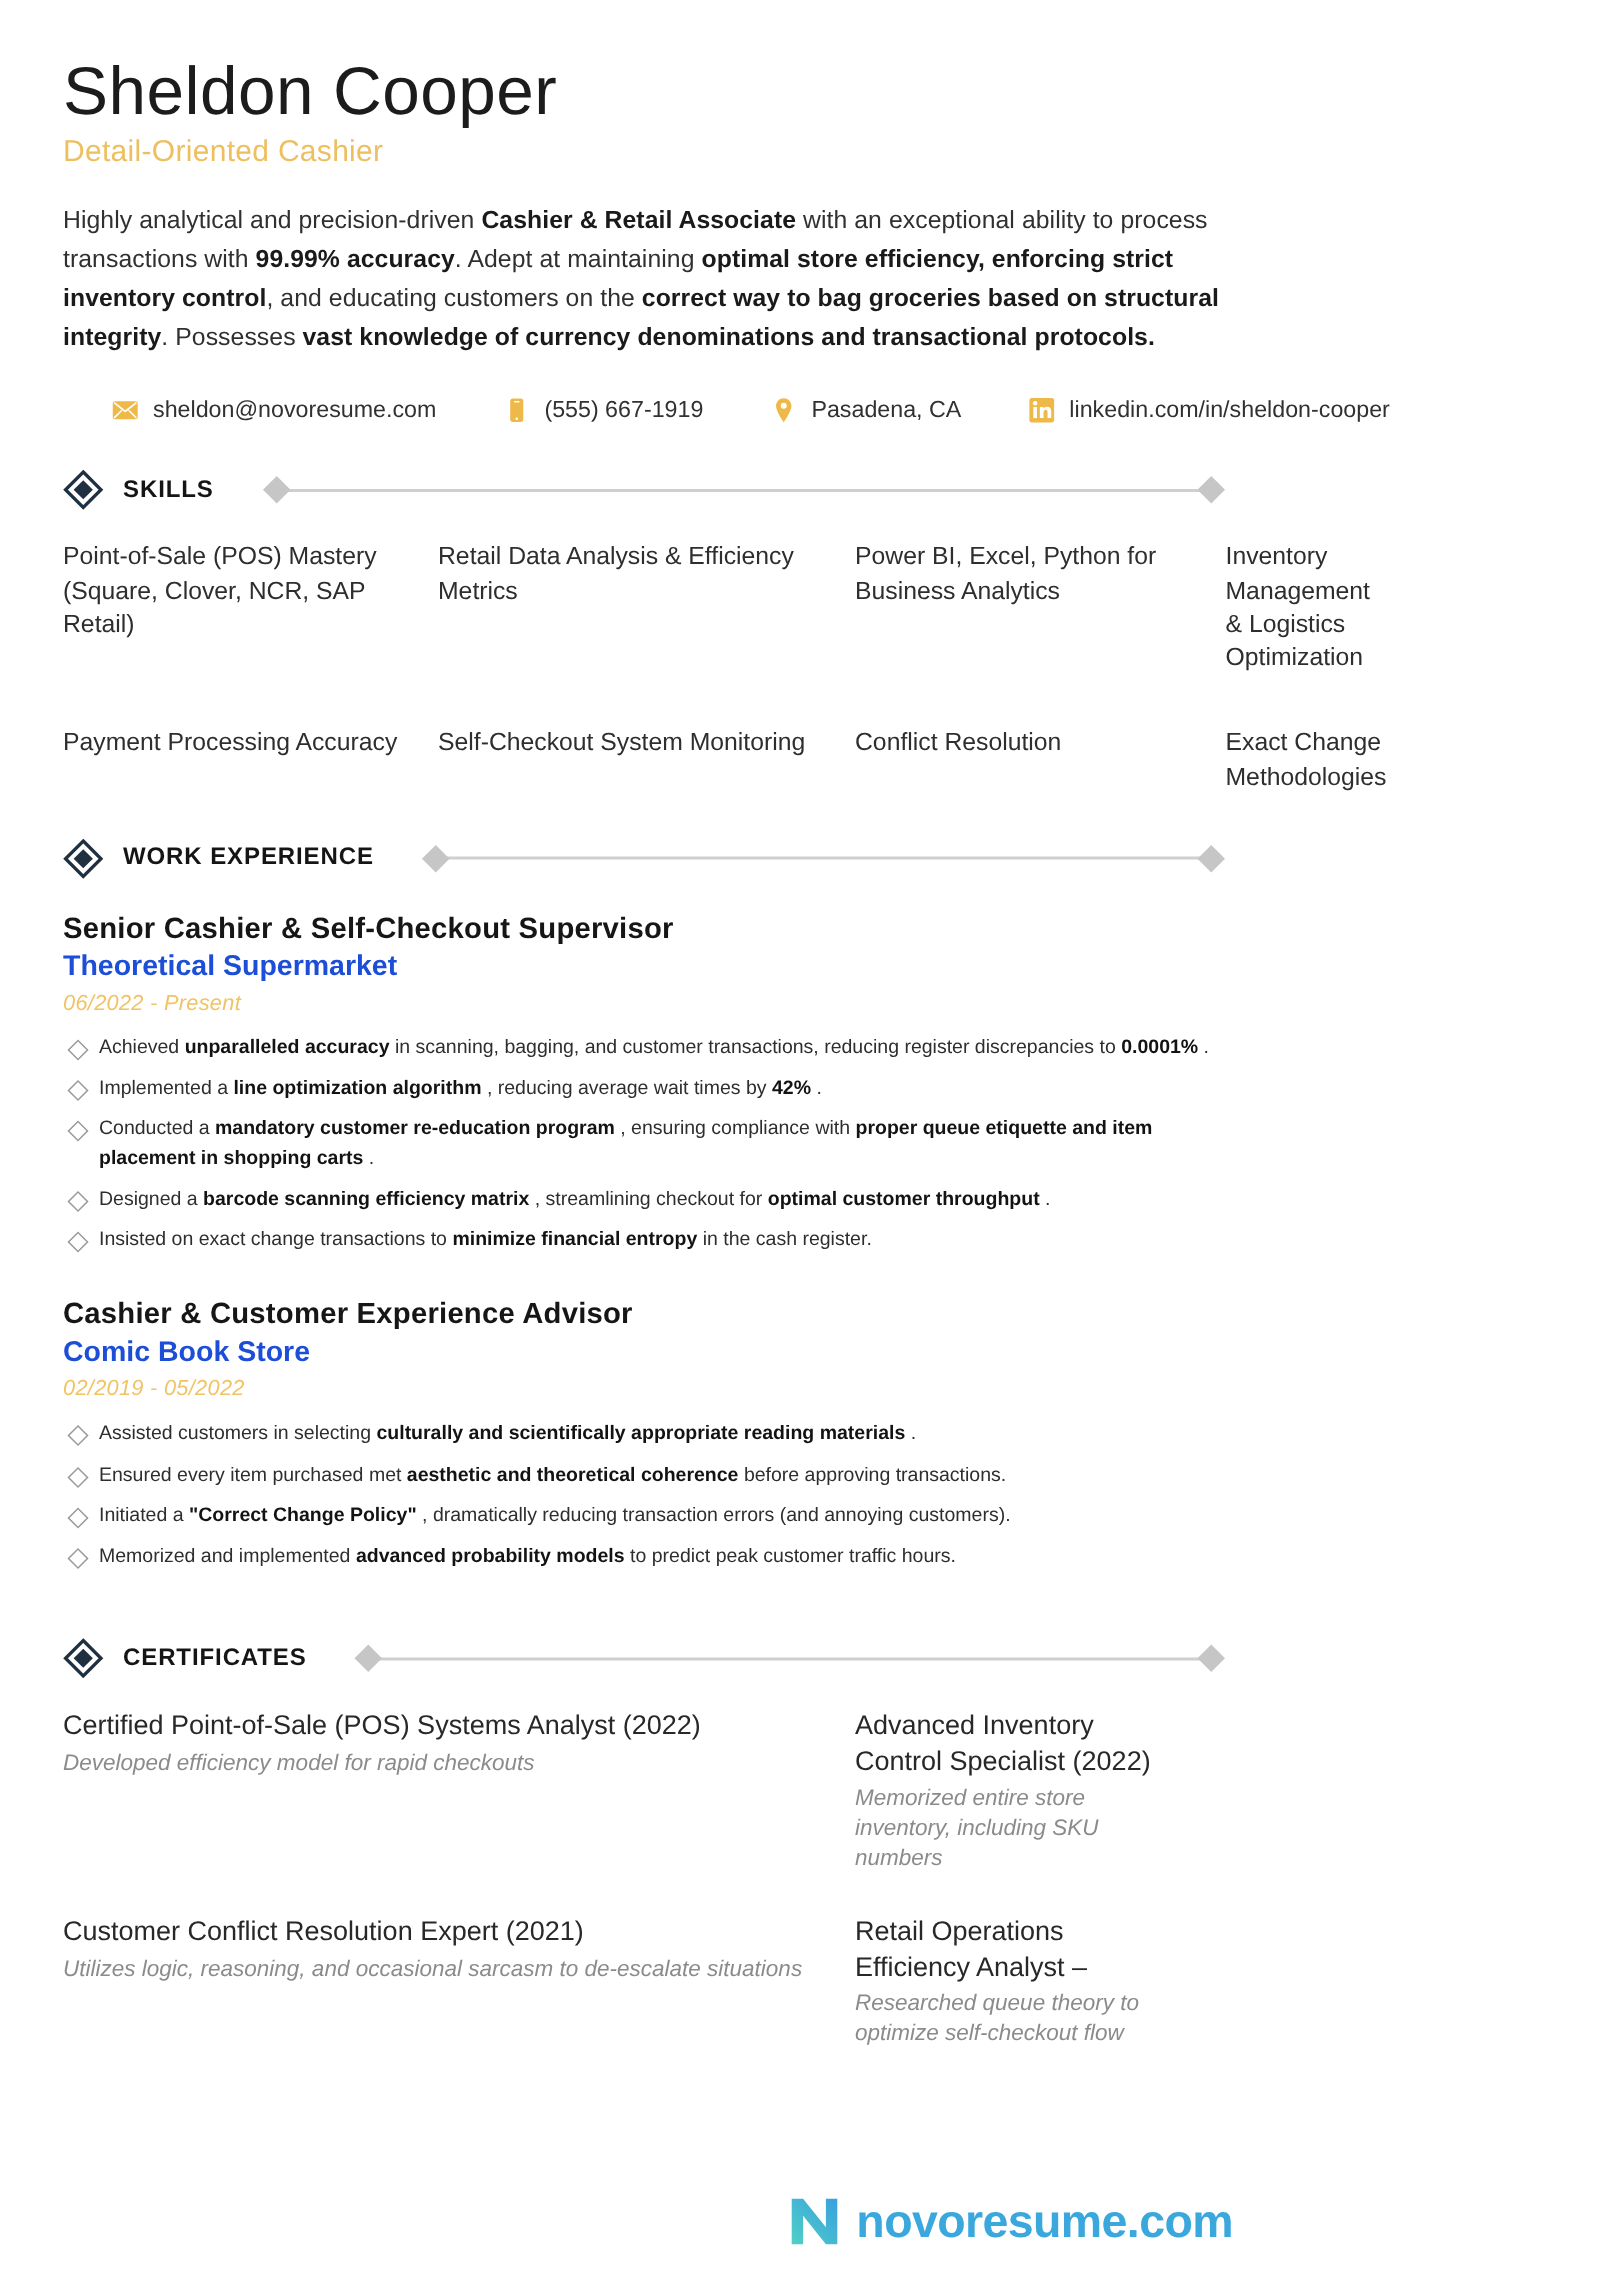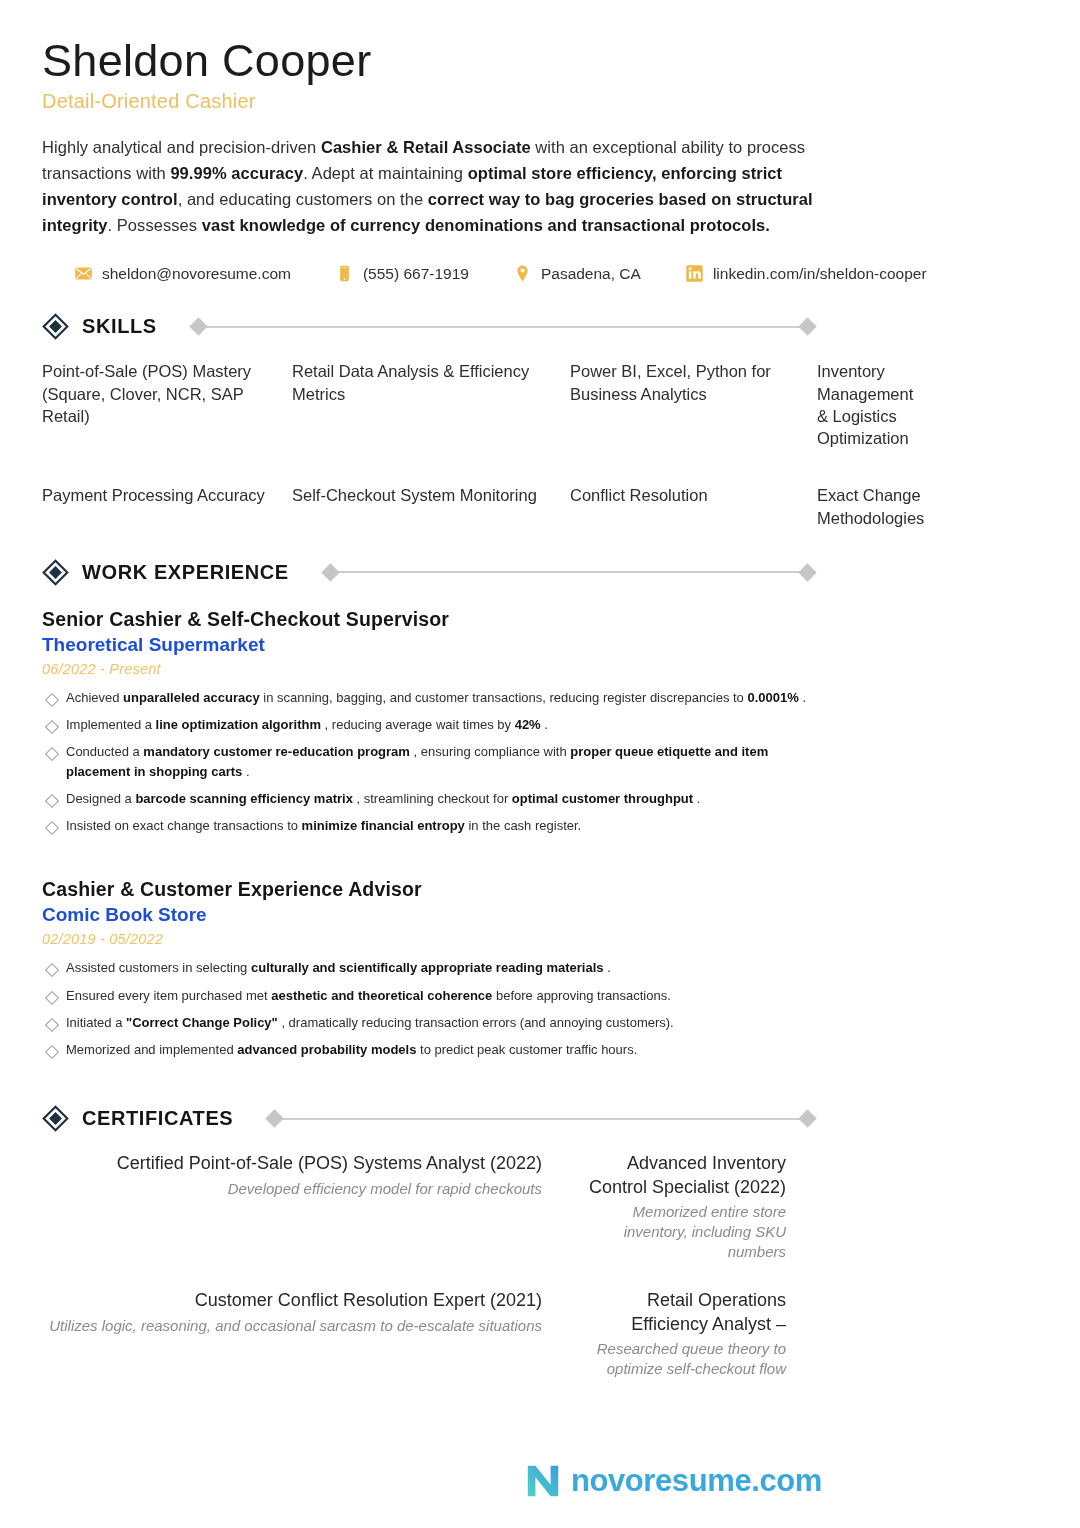--- a/index.html
+++ b/index.html
@@ -68,21 +68,21 @@
 
   
   .section { margin-top: 30px; }
   .section-head {
     display: flex;
     align-items: center;
     gap: 13px;
   }
   .sec-diamond { width: 27px; height: 27px; flex: none; }
   .section-title {
-    font-size: 20px;
+    font-size: 16px;
     font-weight: 700;
     letter-spacing: 0.6px;
     color: #151515;
     white-space: nowrap;
   }
   .sec-rule {
     flex: 1 1 auto;
     display: flex;
     align-items: center;
     margin-left: 22px;
@@ -157,21 +157,20 @@
     border: 1.4px solid #9a9a9a;
     transform: rotate(45deg);
   }
 
   
   .certs-grid {
     margin-top: 20px;
     display: grid;
     grid-template-columns: 528px 1fr;
     row-gap: 28px;
-    text-align: right;
   }
   .cert { padding-right: 28px; }
   .cert-name {
     font-size: 18px;
     color: #282828;
     line-height: 1.3;
   }
   .cert-desc {
     font-size: 15px;
     font-style: italic;
@@ -293,21 +292,21 @@
       <div class="job-date">06/2022 - Present</div>
       <div class="bullets">
         <div class="bullet">Achieved <b>unparalleled accuracy</b> in scanning, bagging, and customer transactions, reducing register discrepancies to <b>0.0001%</b> .</div>
         <div class="bullet">Implemented a <b>line optimization algorithm</b> , reducing average wait times by <b>42%</b> .</div>
         <div class="bullet">Conducted a <b>mandatory customer re-education program</b> , ensuring compliance with <b>proper queue etiquette and item placement in shopping carts</b> .</div>
         <div class="bullet">Designed a <b>barcode scanning efficiency matrix</b> , streamlining checkout for <b>optimal customer throughput</b> .</div>
         <div class="bullet">Insisted on exact change transactions to <b>minimize financial entropy</b> in the cash register.</div>
       </div>
     </div>
 
-    <div class="job" style="margin-top:43px;">
+    <div class="job" style="margin-top:30px;">
       <div class="job-title">Cashier &amp; Customer Experience Advisor</div>
       <div class="job-company">Comic Book Store</div>
       <div class="job-date">02/2019 - 05/2022</div>
       <div class="bullets">
         <div class="bullet">Assisted customers in selecting <b>culturally and scientifically appropriate reading materials</b> .</div>
         <div class="bullet">Ensured every item purchased met <b>aesthetic and theoretical coherence</b> before approving transactions.</div>
         <div class="bullet">Initiated a <b>"Correct Change Policy"</b> , dramatically reducing transaction errors (and annoying customers).</div>
         <div class="bullet">Memorized and implemented <b>advanced probability models</b> to predict peak customer traffic hours.</div>
       </div>
     </div>

